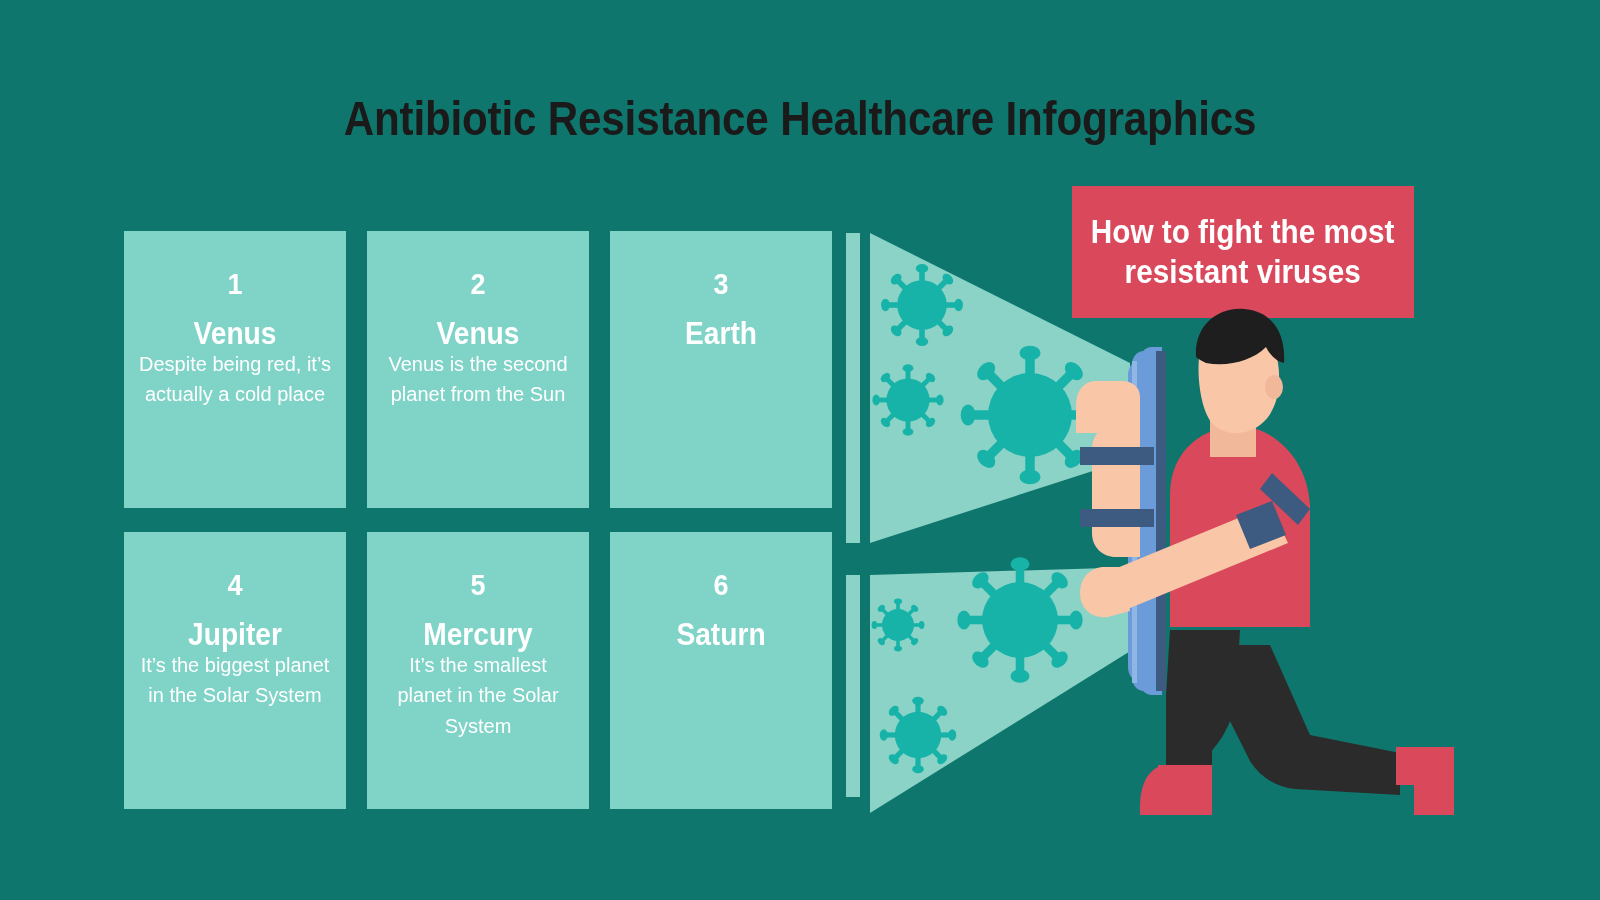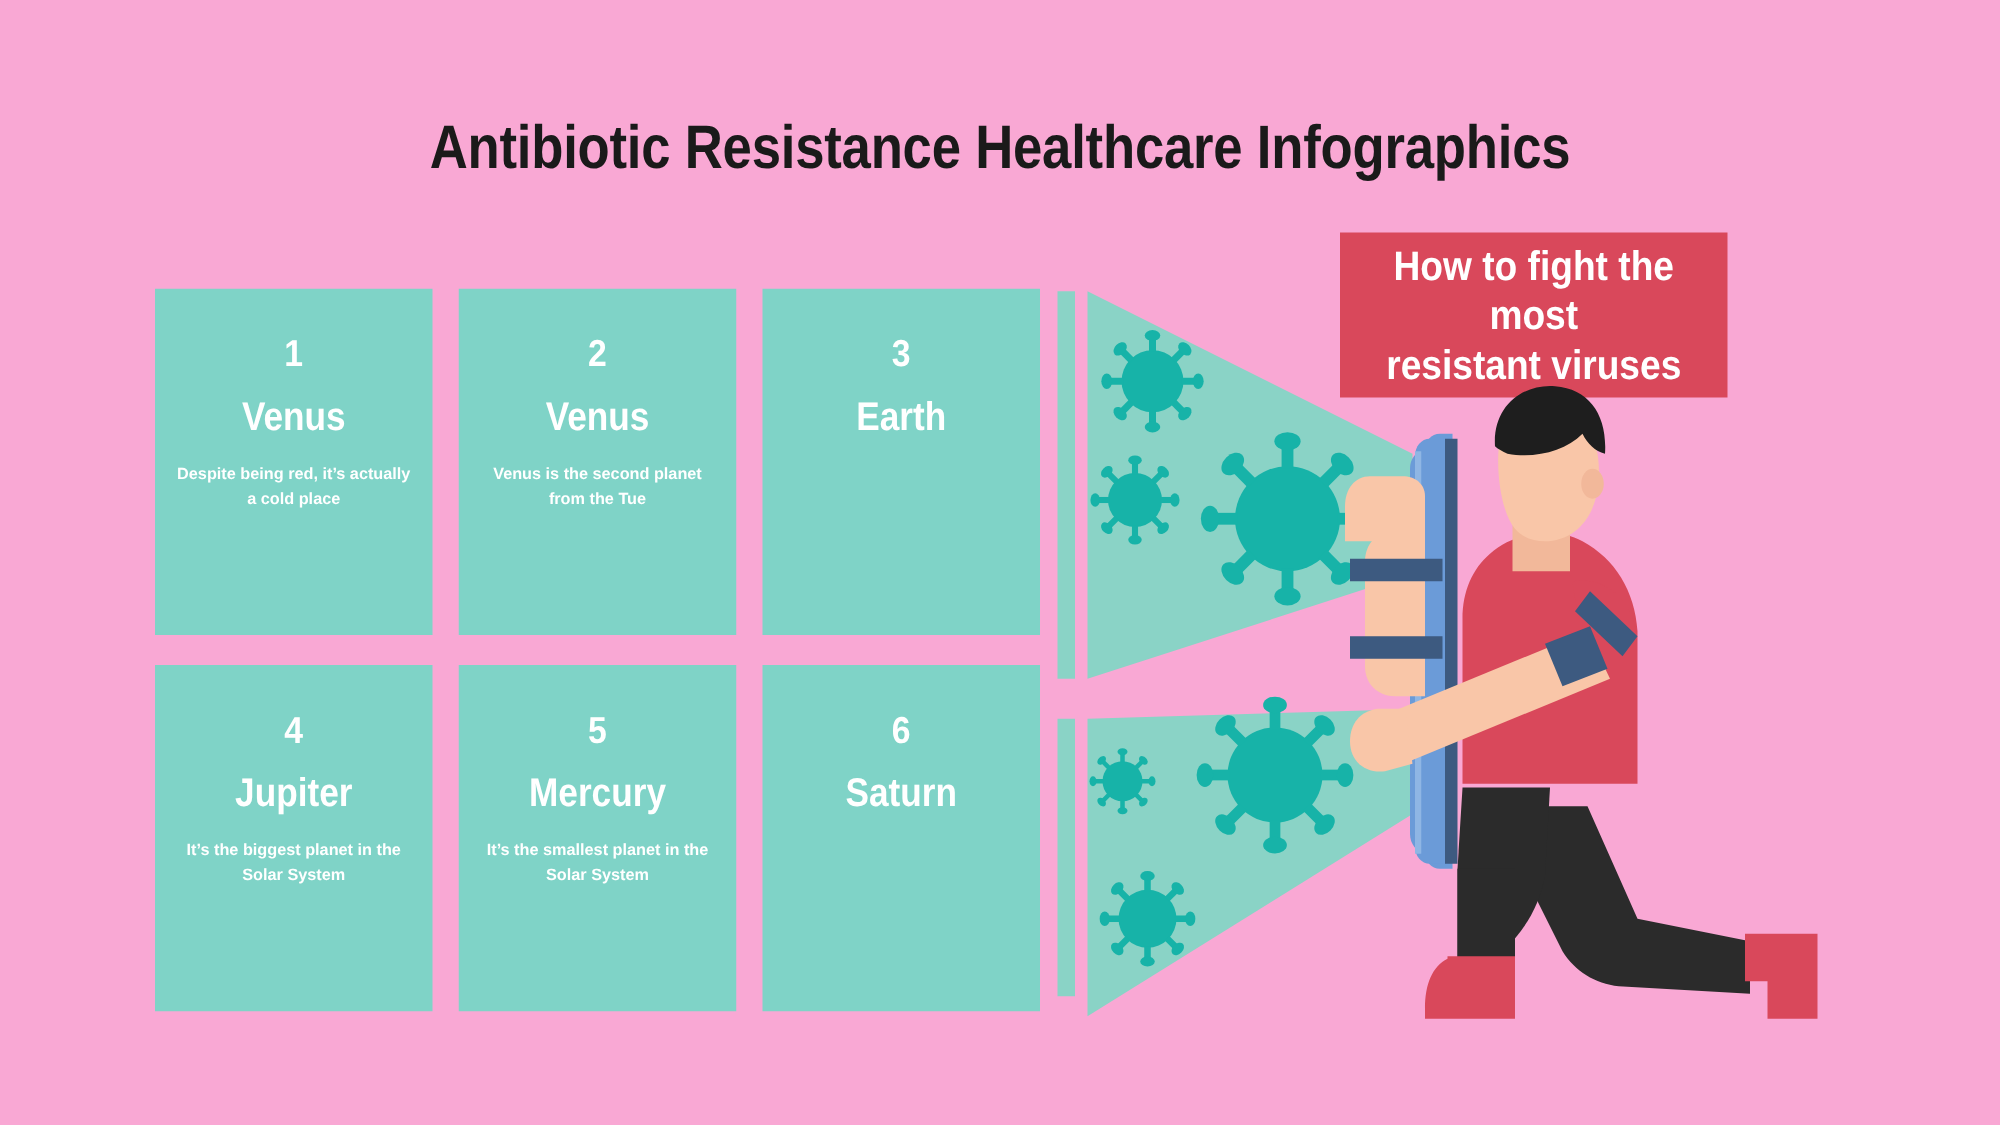--- a/index.html
+++ b/index.html
@@ -5,21 +5,21 @@
   * { margin:0; padding:0; box-sizing:border-box; }
   html, body {
     width:1600px; height:900px;
     background:#ffffff;
     font-family:"Liberation Sans", sans-serif;
     overflow:hidden;
   }
   .slide {
     position:relative;
     width:1600px; height:900px;
-    background:#f9a8d4;
+    background:#0f766e;
   }
 
   
   .page-title {
     position:absolute;
     left:0; top:90px;
     width:1600px;
     text-align:center;
     font-family:"Liberation Sans Narrow","Liberation Sans", sans-serif;
     font-size:49px;
@@ -59,32 +59,31 @@
   .card-title {
     margin-top:18px;
     font-family:"Liberation Sans Narrow","Liberation Sans", sans-serif;
     font-size:32px;
     font-weight:bold;
     line-height:1;
     color:#ffffff;
     transform:scaleX(0.88);
   }
   .card-desc {
-    margin-top:20px;
-    font-size:13px;
+    font-size:20px;
     line-height:1.52;
     color:#ffffff;
-    font-weight:700;
+    font-weight:400;
   }
 
   
   .callout {
     position:absolute;
     left:1072px; top:186px;
-    width:310px; height:132px;
+    width:342px; height:132px;
     background:#d9485b;
     display:flex;
     align-items:center;
     justify-content:center;
   }
   .callout-text {
     font-family:"Liberation Sans Narrow","Liberation Sans", sans-serif;
     font-size:33px;
     font-weight:bold;
     line-height:1.2;
@@ -111,21 +110,21 @@
 
     <div class="card">
       <div class="card-number">1</div>
       <div class="card-title">Venus</div>
       <div class="card-desc">Despite being red, it’s actually a cold place</div>
     </div>
 
     <div class="card">
       <div class="card-number">2</div>
       <div class="card-title">Venus</div>
-      <div class="card-desc">Venus is the second planet from the Tue</div>
+      <div class="card-desc">Venus is the second planet from the Sun</div>
     </div>
 
     <div class="card">
       <div class="card-number">3</div>
       <div class="card-title">Earth</div>
     </div>
 
     <div class="card">
       <div class="card-number">4</div>
       <div class="card-title">Jupiter</div>

